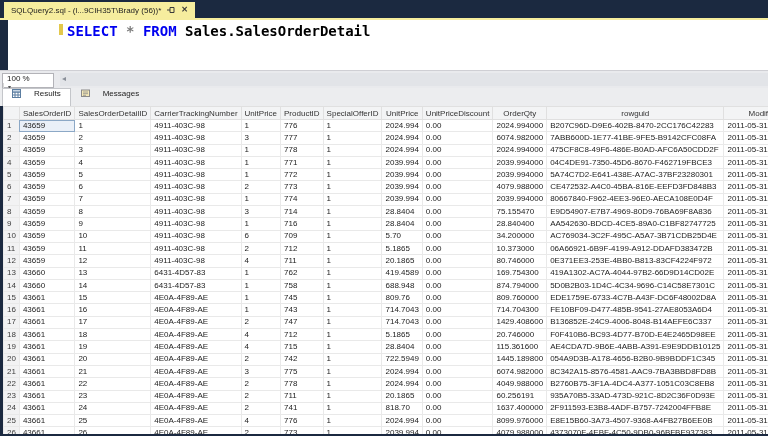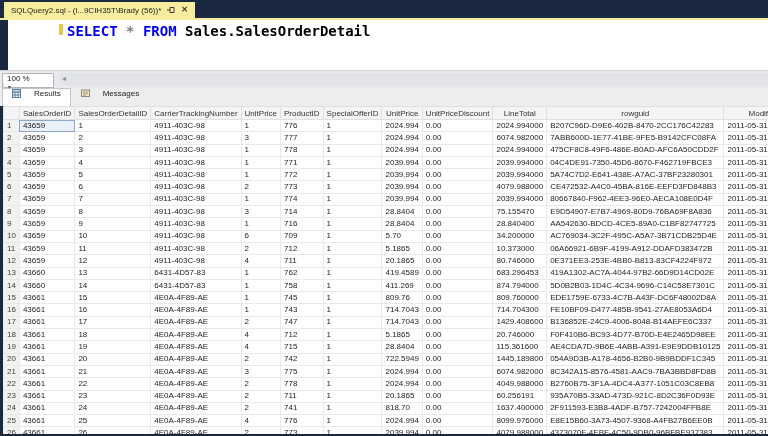--- a/index.html
+++ b/index.html
@@ -120,21 +120,21 @@
         <tr>
           <th></th>
         <th>SalesOrderID</th>
             <th>SalesOrderDetailID</th>
             <th>CarrierTrackingNumber</th>
             <th>UnitPrice</th>
             <th>ProductID</th>
             <th>SpecialOfferID</th>
             <th>UnitPrice</th>
             <th>UnitPriceDiscount</th>
-            <th>LineTotal</th>
+            <th>OrderQty</th>
             <th>rowguid</th>
             <th>ModifiedDate</th>
           </tr>
       </thead>
       <tbody>
           <tr>
             <td class="gutter">1</td>
             <td class="selected">43659</td>
             <td>1</td>
             <td>4911-403C-98</td>
@@ -304,33 +304,33 @@
           <tr>
             <td class="gutter">13</td>
             <td>43660</td>
             <td>13</td>
             <td>6431-4D57-83</td>
             <td>1</td>
             <td>762</td>
             <td>1</td>
             <td>419.4589</td>
             <td>0.00</td>
-            <td>683.296453</td>
+            <td>169.754300</td>
             <td>419A1302-AC7A-4044-97B2-66D9D14CD02E</td>
             <td>2011-05-31 00:00:00.000</td>
           </tr>
           <tr>
             <td class="gutter">14</td>
             <td>43660</td>
             <td>14</td>
             <td>6431-4D57-83</td>
             <td>1</td>
             <td>758</td>
             <td>1</td>
-            <td>411.269</td>
+            <td>688.948</td>
             <td>0.00</td>
             <td>874.794000</td>
             <td>5D0B2B03-1D4C-4C34-9696-C14C58E7301C</td>
             <td>2011-05-31 00:00:00.000</td>
           </tr>
           <tr>
             <td class="gutter">15</td>
             <td>43661</td>
             <td>15</td>
             <td>4E0A-4F89-AE</td>

